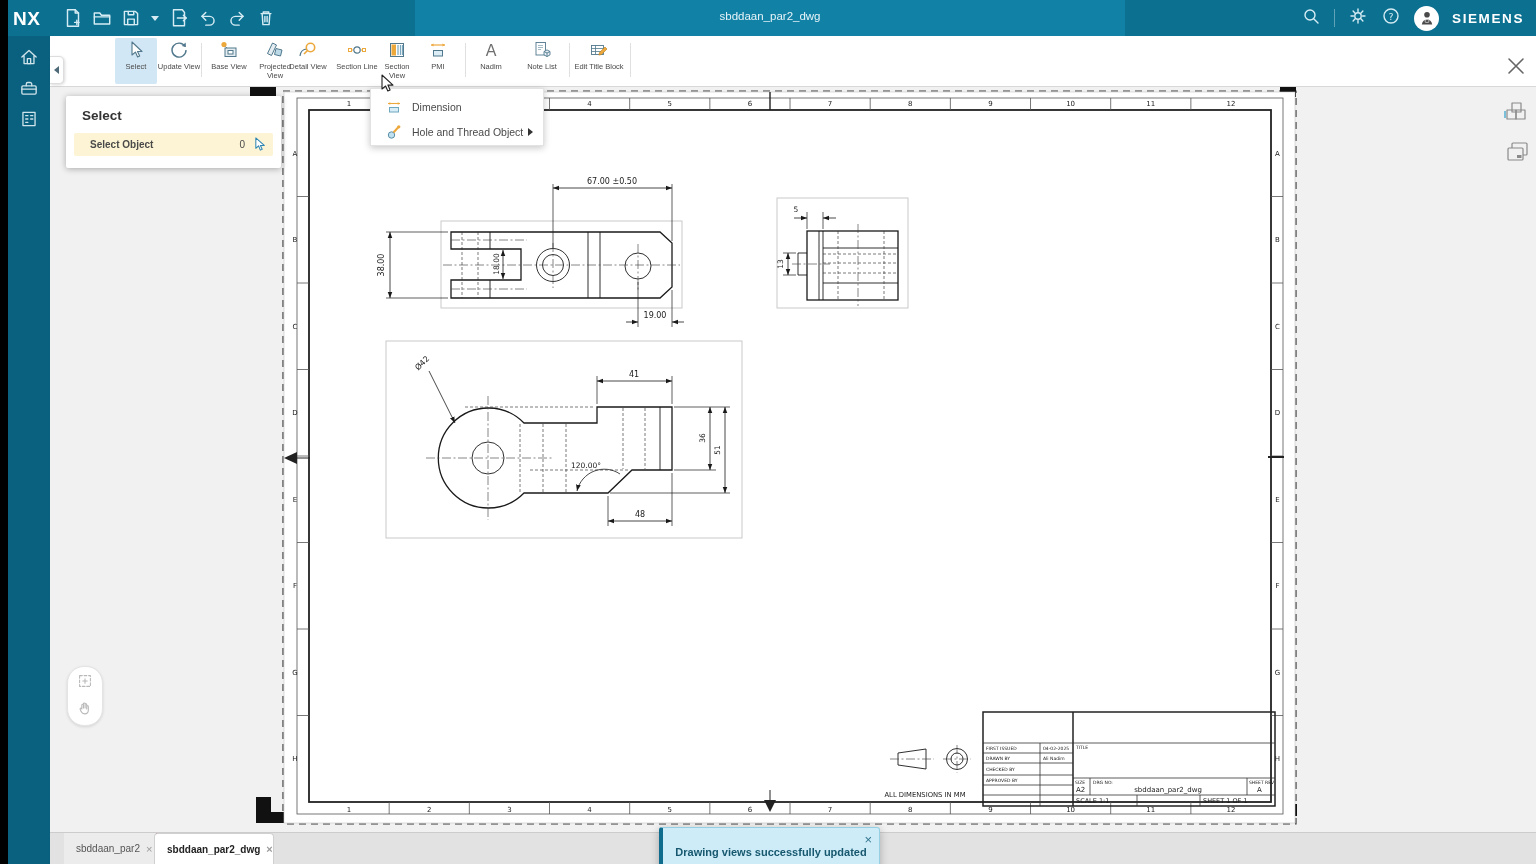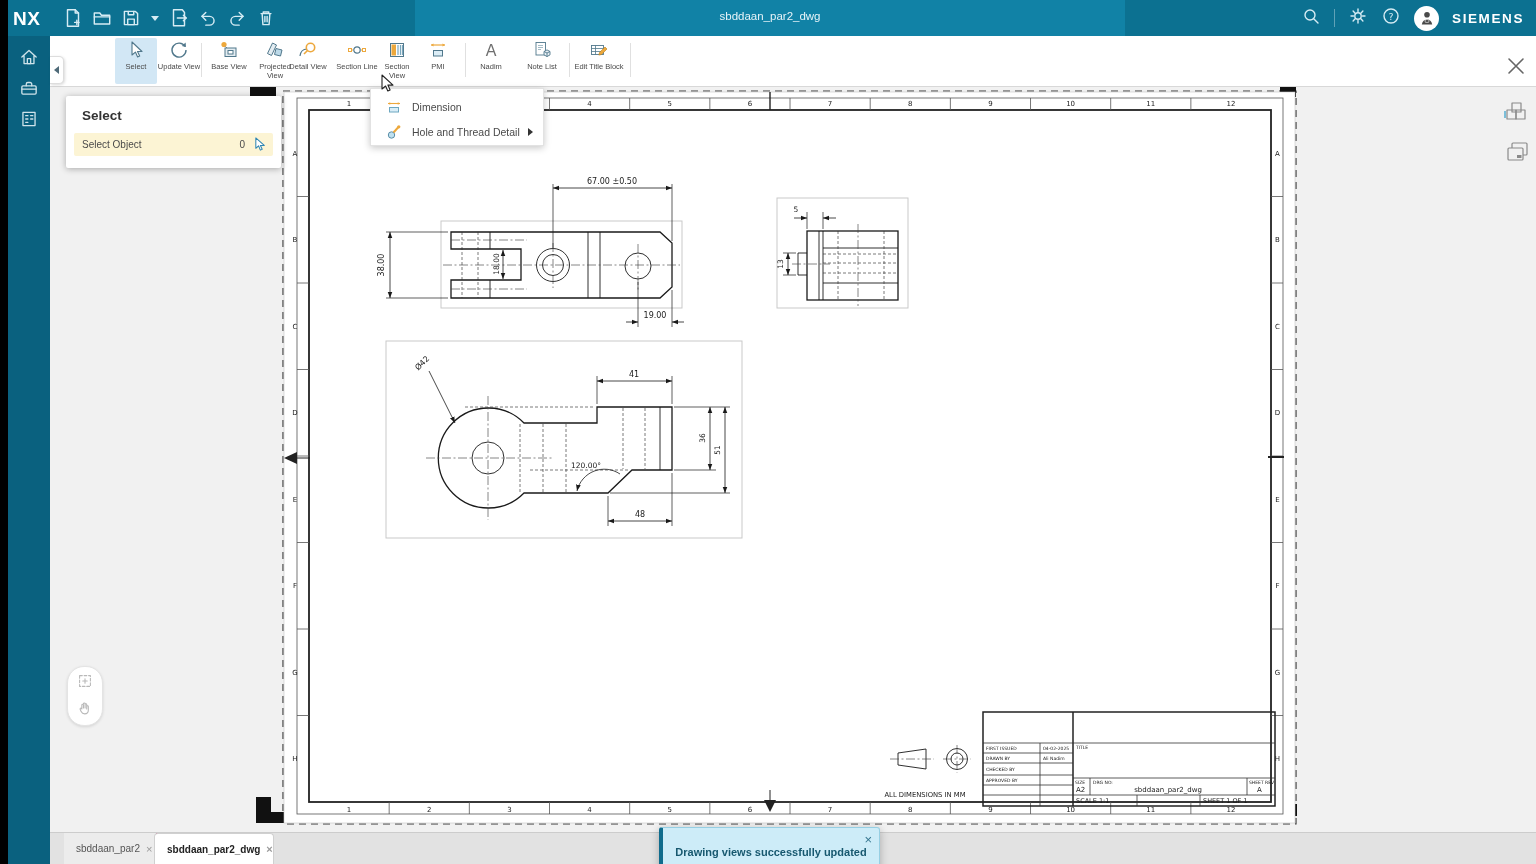--- a/index.html
+++ b/index.html
@@ -36,21 +36,21 @@
   .rbtn.active{background:#d2e7f5}
   .ricon{height:21px}
   .ricon svg{width:20px;height:20px}
   .rlabel{font-size:7.5px;line-height:1.2;color:#4a4a4a;text-align:center;margin-top:1px}
   .rsep{position:absolute;top:7px;width:1px;height:34px;background:#e0e0e0}
   
   .select-panel{position:absolute;left:66px;top:96px;width:215px;height:72px;background:#fff;border-radius:2px;
                 box-shadow:0 1px 6px rgba(0,0,0,.3);z-index:10}
   .sp-title{margin:12px 0 0 16px;font-size:13.5px;font-weight:bold;color:#333}
   .sp-row{position:absolute;left:8px;top:37px;width:199px;height:23px;background:#fcf4d4;border-radius:2px;display:flex;align-items:center}
-  .sp-label{font-size:10px;font-weight:normal;color:#4a4a4a;margin-left:8px}
+  .sp-label{font-size:10px;font-weight:bold;color:#4a4a4a;margin-left:16px}
   .sp-count{margin-left:auto;font-size:10px;color:#4a4a4a}
   .sp-cursor{width:15px;height:15px;margin:0 5px 0 8px}
   .pmi-menu{position:absolute;left:370px;top:88px;width:174px;height:58px;background:#fff;border:1px solid #e2e2e2;
             box-shadow:0 2px 7px rgba(0,0,0,.22);z-index:10;padding-top:5px;box-sizing:border-box}
   .pm-item{height:25px;display:flex;align-items:center;padding:0 10px 0 15px;font-size:10.5px;color:#4a4a4a}
   .pm-icon{width:16px;height:16px;margin-right:10px}
   .pm-arrow{margin-left:auto;width:0;height:0;border-top:4px solid transparent;border-bottom:4px solid transparent;border-left:5px solid #333}
   
   #sheet-svg{position:absolute;left:0;top:0;width:1536px;height:864px;z-index:1}
   .pill{position:absolute;left:67px;top:666px;width:34px;height:58px;background:#fff;border:1px solid #e4e4e4;border-radius:17px;
@@ -538,21 +538,21 @@
           <rect x="3.5" y="8.5" width="9" height="4.5" fill="#d9edf7" stroke="#6da7c0"></rect>
         </svg></span>
     <span>Dimension</span>
   </div>
   <div class="pm-item">
     <span class="pm-icon"><svg viewBox="0 0 16 16">
           <circle cx="5.5" cy="11" r="3.2" fill="#bfe0ef" stroke="#5a8ea8"></circle>
           <path d="M7.5 8.5L12.5 3" stroke="#eda83c" stroke-width="2"></path>
           <circle cx="12.8" cy="2.8" r="1.6" fill="#eda83c"></circle>
         </svg></span>
-    <span>Hole and Thread Detail</span>
+    <span>Hole and Thread Object</span>
     <span class="pm-arrow"></span>
   </div>
 </div>
 
 <svg class="cursor" style="left:381px;top:74px" width="16" height="20" viewBox="0 0 16 20">
   <path d="M1 1v14l3.6-3 2.2 5 2.3-1-2.2-4.9H12z" fill="#fff" stroke="#222" stroke-width="1.1" stroke-linejoin="round"></path>
 </svg>
 
 <div class="pill">
   <span><svg viewBox="0 0 20 20">

